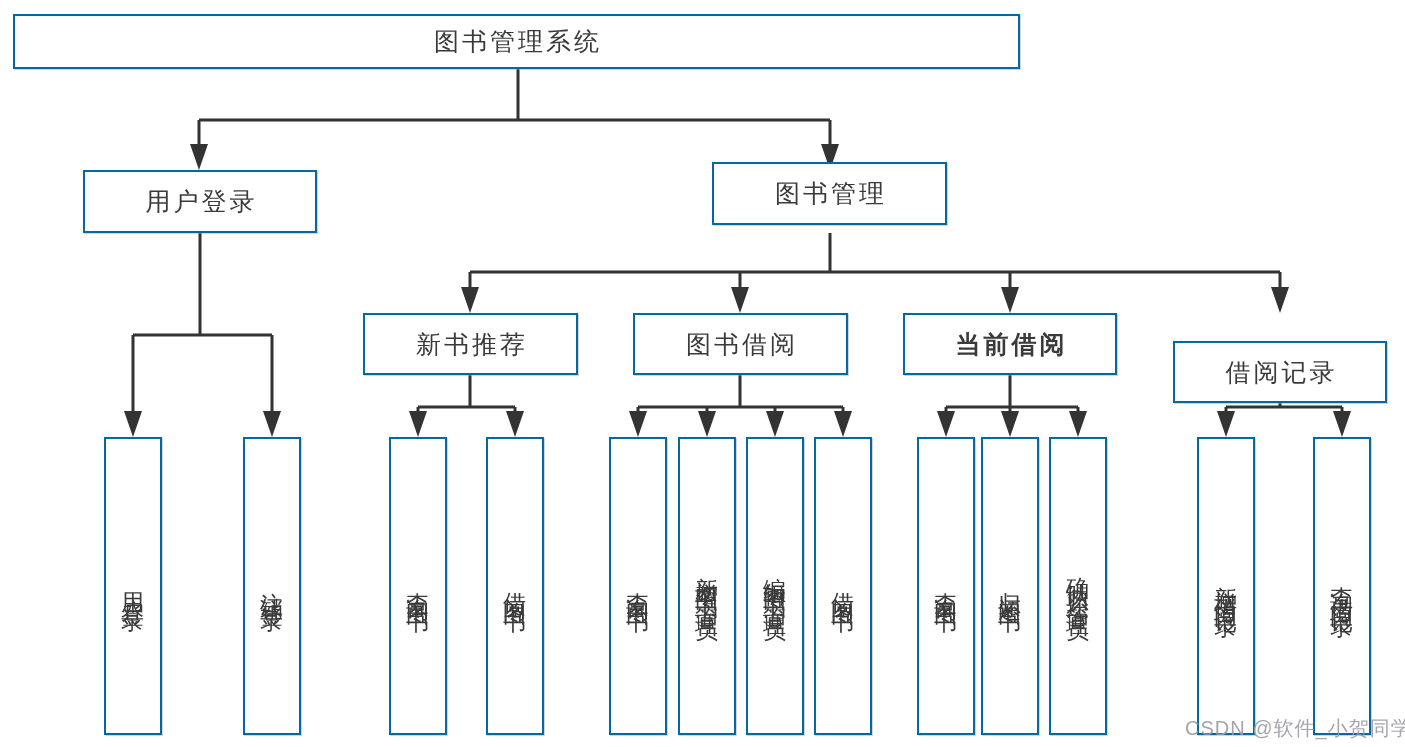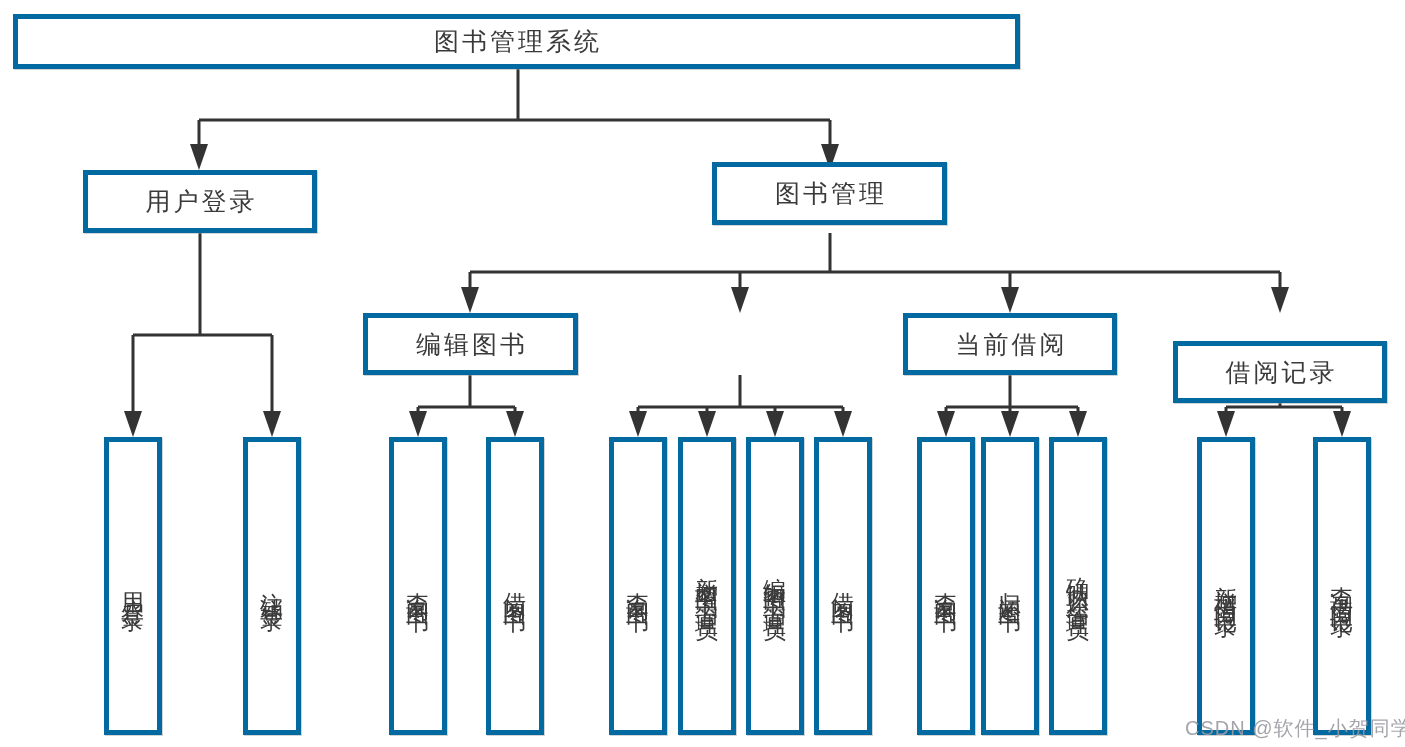--- a/index.html
+++ b/index.html
@@ -20,41 +20,41 @@
     position: absolute;
     left: 0;
     top: 0;
     width: 1405px;
     height: 747px;
     pointer-events: none;
   }
   .box {
     position: absolute;
     box-sizing: border-box;
-    border: 5px solid #0369a1;
+    border: 2px solid #0369a1;
     background: #ffffff;
     display: flex;
     align-items: center;
     justify-content: center;
     box-shadow: 1px 1px 0 rgba(160,160,160,0.45);
   }
   .hlabel {
     font-size: 25px;
     letter-spacing: 3px;
     color: #3a3a3a;
     white-space: nowrap;
     text-indent: 3px;
   }
   .root-box  { left: 13px;  top: 14px;  width: 1007px; height: 55px; }
   .l2a { left: 83px;  top: 170px; width: 234px; height: 63px; }
   .l2b { left: 712px; top: 162px; width: 235px; height: 63px; }
   .l3  { top: 313px; height: 62px; }
   .l3a { left: 363px;  width: 215px; }
   .l3b { left: 633px;  width: 215px; }
-  .l3c { left: 903px;  width: 214px; }
+  .l3c { left: 903px;  width: 214px; font-weight: bold; }
   .l3d { left: 1173px; width: 214px; margin-top: 28px; }
   .leaf {
     top: 437px;
     height: 298px;
     width: 58px;
   }
   .leaf .vlabel {
     writing-mode: vertical-lr;
     text-orientation: mixed;
     font-size: 23px;
@@ -137,21 +137,24 @@
   </div>
 
   <div class="box l2a">
     <span class="hlabel">用户登录</span>
   </div>
   <div class="box l2b">
     <span class="hlabel">图书管理</span>
   </div>
 
   <div class="box l3 l3a">
-    <span class="hlabel">编辑图书</span>
+    <span class="hlabel">新书推荐</span>
+  </div>
+  <div class="box l3 l3b">
+    <span class="hlabel">图书借阅</span>
   </div>
   <div class="box l3 l3c">
     <span class="hlabel">当前借阅</span>
   </div>
   <div class="box l3 l3d">
     <span class="hlabel">借阅记录</span>
   </div>
 
   <div class="box leaf lf1">
     <span class="vlabel">用户登录</span>

